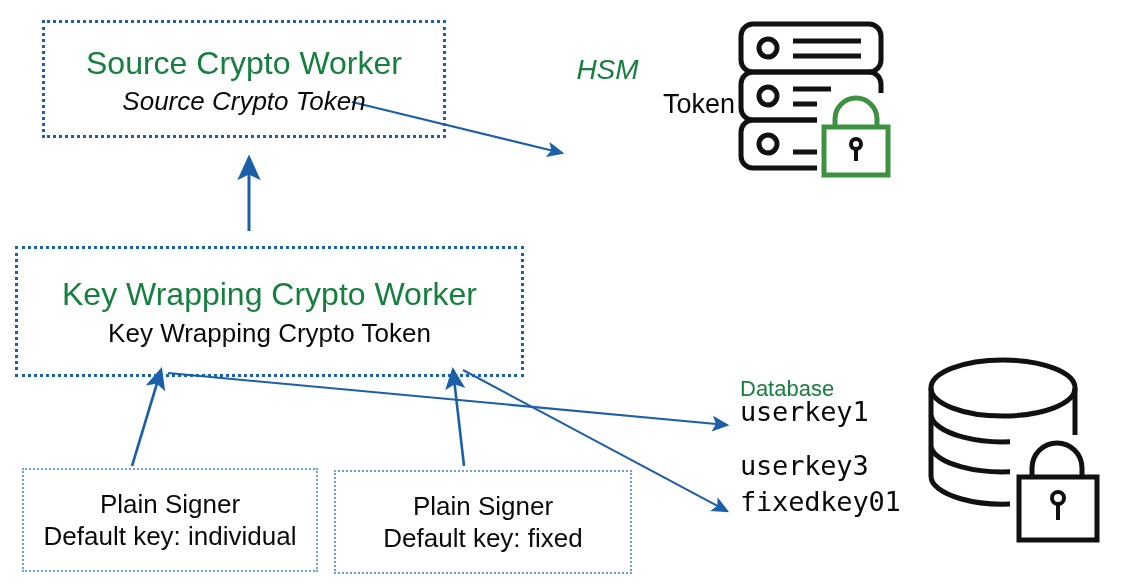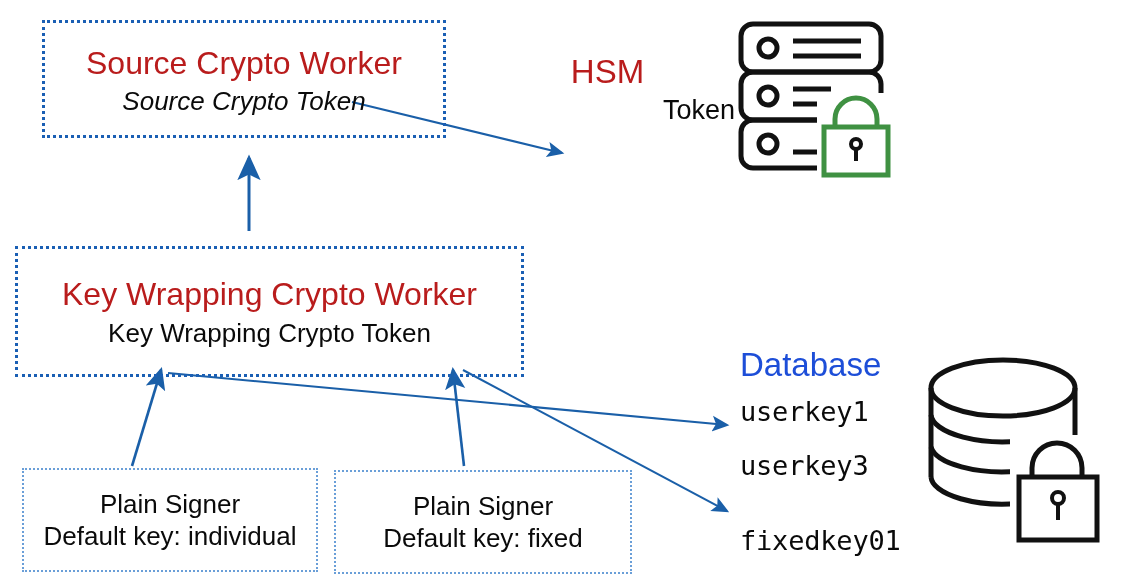--- a/index.html
+++ b/index.html
@@ -28,21 +28,21 @@
     justify-content: center;
     text-align: center;
   }
   .box-strong {
     border: 3px dotted #1a5fb4;
   }
   .box-light {
     border: 2px dotted #6a9fd8;
   }
   .title-blue {
-    color: #b91c1c;
+    color: #15803d;
     font-weight: 400;
     line-height: 1.05;
     white-space: nowrap;
     text-align: center;
   }
   .sub-black {
     color: #0a0a0a;
     font-weight: 400;
     line-height: 1.08;
     white-space: nowrap;
@@ -118,21 +118,21 @@
     <div class="sub-black" style="font-size:26px;">Plain Signer</div>
     <div class="sub-black" style="font-size:26px; margin-top:4px;">Default key: individual</div>
   </div>
 
   <div class="box box-light" style="left:334px; top:470px; width:298px; height:104px;">
     <div class="sub-black" style="font-size:26px;">Plain Signer</div>
     <div class="sub-black" style="font-size:26px; margin-top:4px;">Default key: fixed</div>
   </div>
 
   <div class="free-text" style="left:480px; top:55px; width:255px; text-align:right;">
-    <div class="title-blue" style="font-size:33px;">HSM</div>
+    <div class="title-blue" style="font-size:28px;font-style:italic;">HSM</div>
     <div class="sub-black" style="font-size:27px; margin-top:6px;">Token</div>
   </div>
 
   <svg class="iconsvg" style="left:736px; top:20px;" width="160" height="152" viewBox="0 0 160 152">
 
     <rect x="5" y="4" width="140" height="48" rx="12" ry="12" fill="none" stroke="#111111" stroke-width="5"></rect>
     <circle cx="32" cy="28" r="9" fill="none" stroke="#111111" stroke-width="5"></circle>
     <line x1="57" y1="21" x2="125" y2="21" stroke="#111111" stroke-width="5"></line>
     <line x1="57" y1="36" x2="125" y2="36" stroke="#111111" stroke-width="5"></line>
 
@@ -147,25 +147,25 @@
   </svg>
 
   <svg class="iconsvg" style="left:817px; top:93px;" width="84" height="86" viewBox="0 0 84 86">
     <rect x="0" y="0" width="84" height="86" fill="#ffffff"></rect>
     <path d="M18,36 L18,26 A21,21 0 0 1 60,26 L60,36" fill="#ffffff" stroke="#3f9142" stroke-width="5"></path>
     <rect x="7" y="34" width="64" height="48" fill="#ffffff" stroke="#3f9142" stroke-width="5"></rect>
     <circle cx="39" cy="51" r="5" fill="none" stroke="#111111" stroke-width="4"></circle>
     <line x1="39" y1="54" x2="39" y2="68" stroke="#111111" stroke-width="4"></line>
   </svg>
 
-  <div class="free-text" style="left:740px; top:348px; font-size:33px; color:#1d4ed8;">Database</div>
+  <div class="free-text" style="left:740px; top:378px; font-size:22px; color:#15803d;">Database</div>
 
   <div class="free-text mono" style="left:740px; top:398px; font-size:27px;">userkey1</div>
   <div class="free-text mono" style="left:740px; top:452px; font-size:27px;">userkey3</div>
-  <div class="free-text mono" style="left:740px; top:527px; font-size:27px;">fixedkey01</div>
+  <div class="free-text mono" style="left:740px; top:488px; font-size:27px;">fixedkey01</div>
 
   <svg class="iconsvg" style="left:928px; top:355px;" width="165" height="200" viewBox="0 0 165 200">
     <ellipse cx="75" cy="33" rx="72" ry="28" fill="#ffffff" stroke="#111111" stroke-width="5"></ellipse>
     <path d="M3,33 L3,122" fill="none" stroke="#111111" stroke-width="5"></path>
     <path d="M147,33 L147,112" fill="none" stroke="#111111" stroke-width="5"></path>
     <path d="M3,60 A72,28 0 0 0 100,85" fill="none" stroke="#111111" stroke-width="5"></path>
     <path d="M3,92 A72,28 0 0 0 92,116" fill="none" stroke="#111111" stroke-width="5"></path>
     <path d="M3,122 A72,28 0 0 0 95,148" fill="none" stroke="#111111" stroke-width="5"></path>
   </svg>
 

